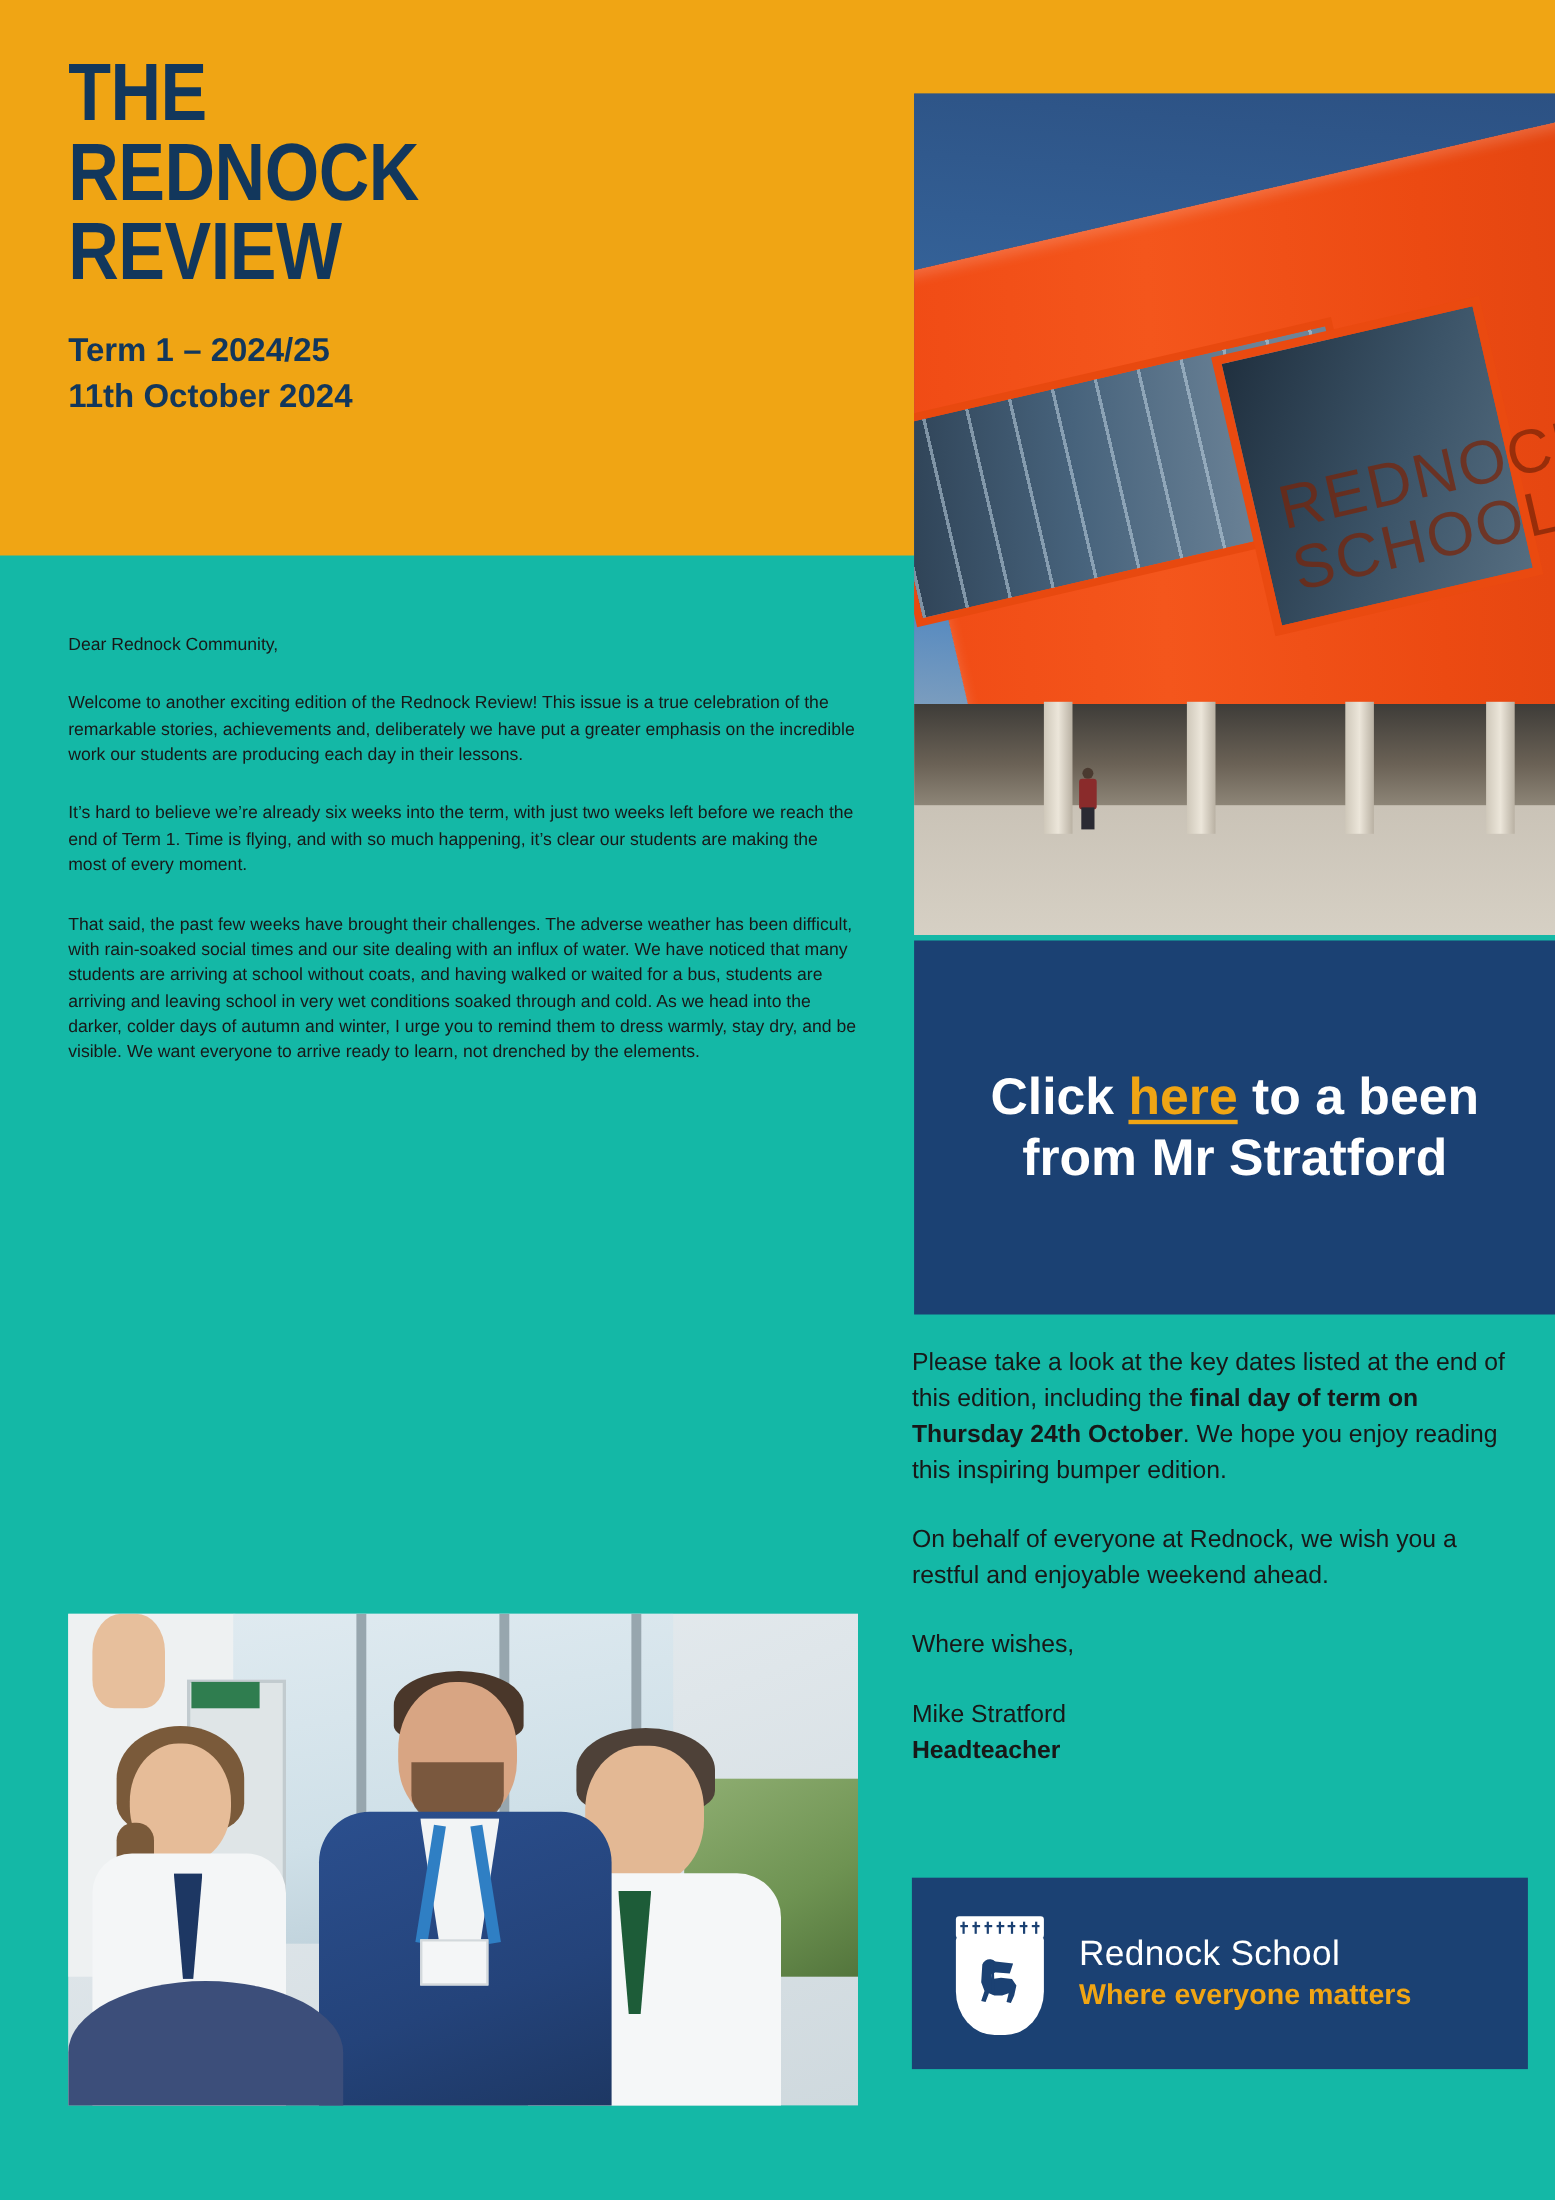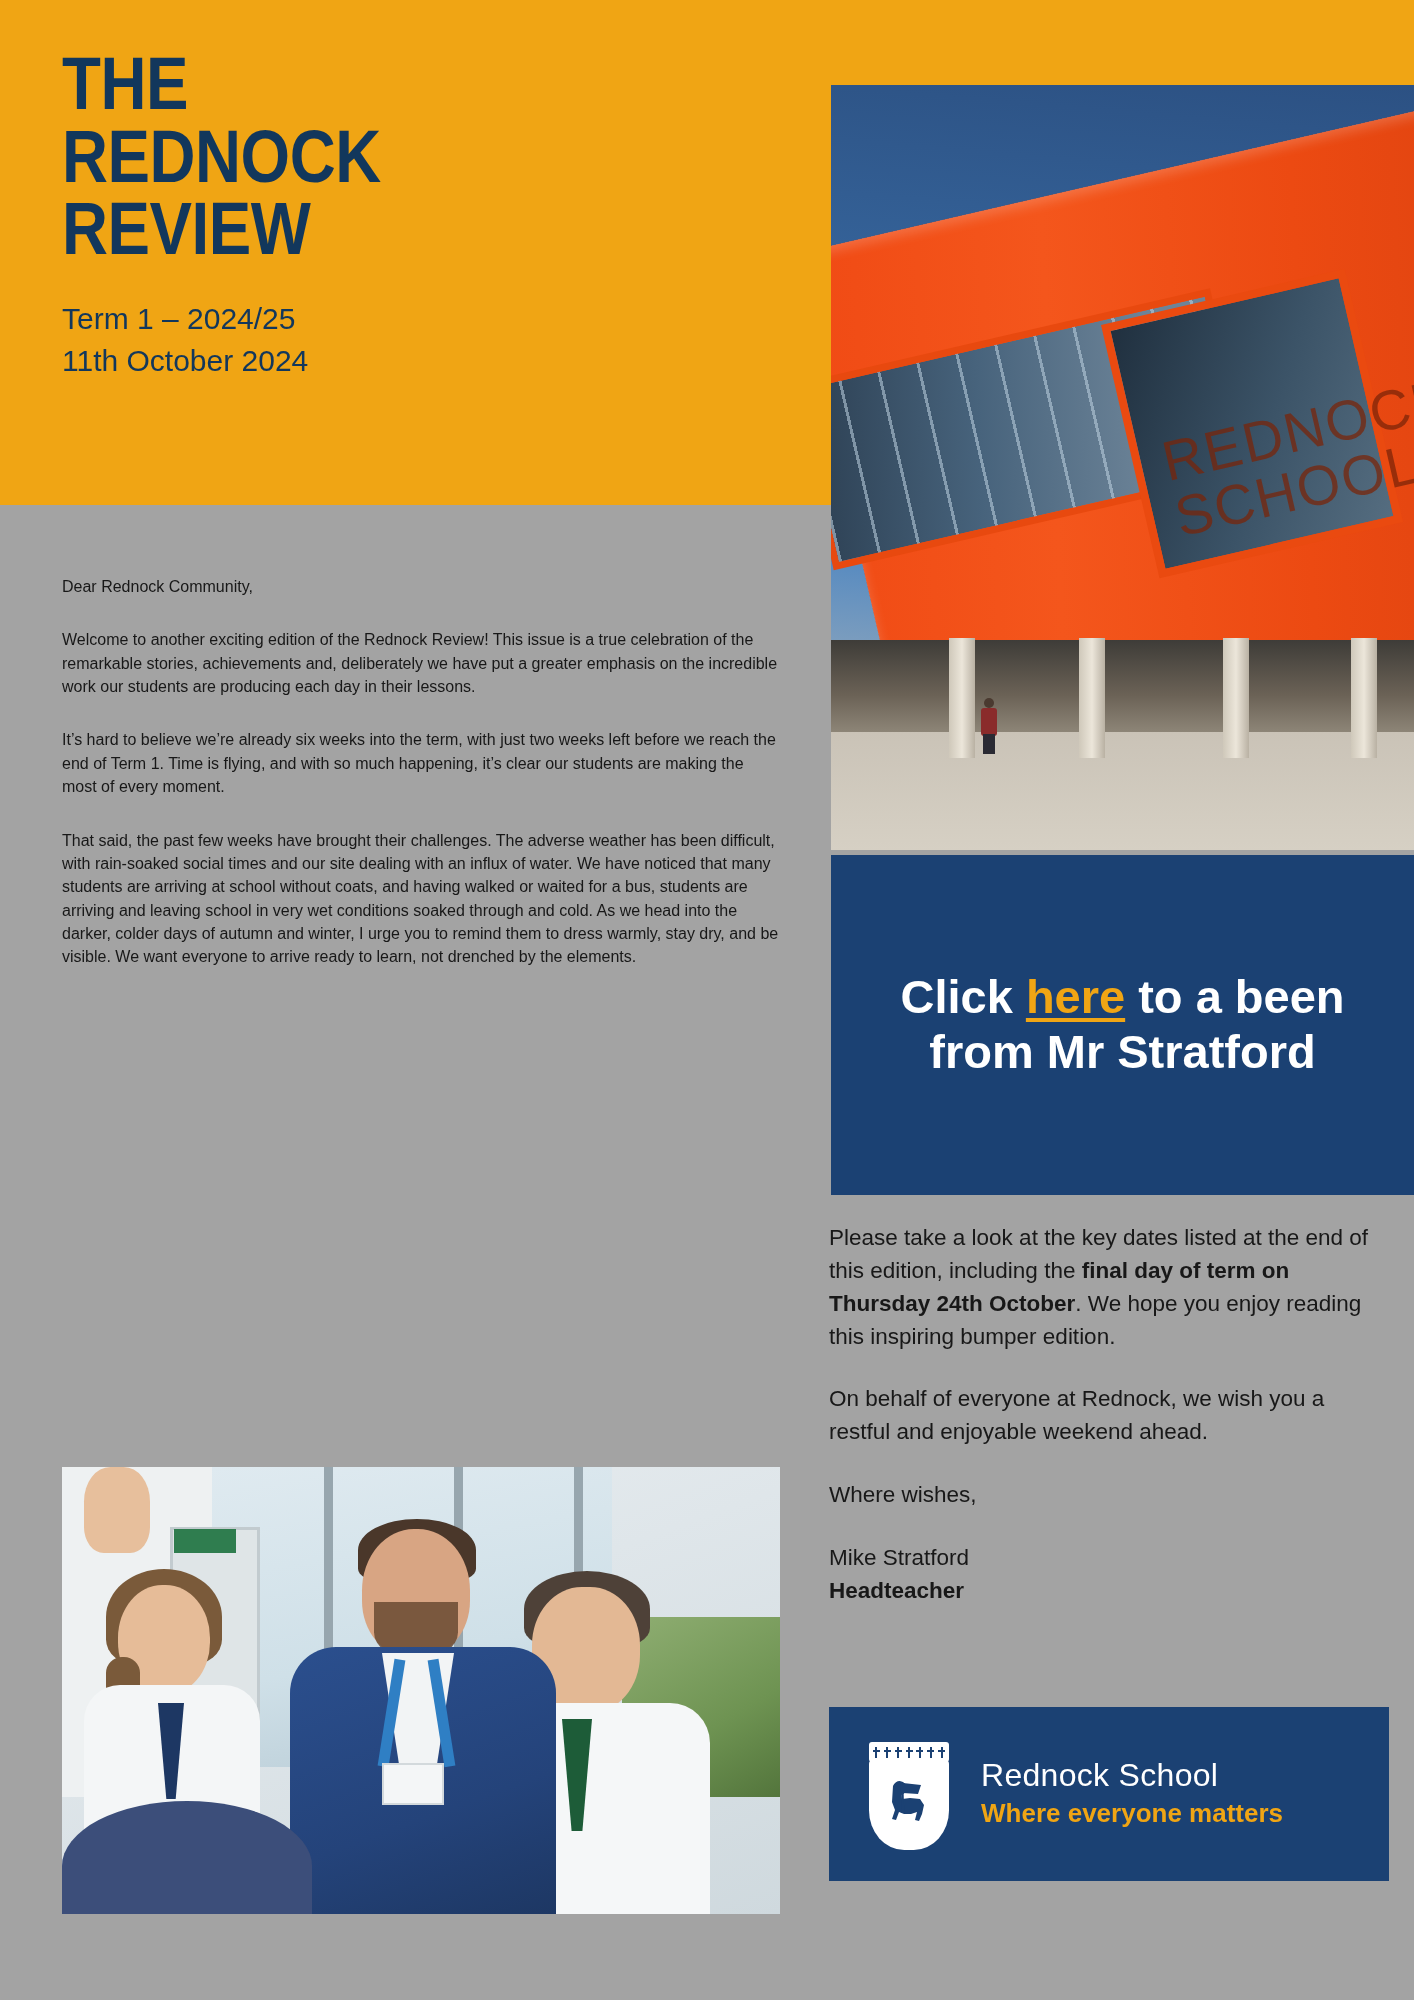--- a/index.html
+++ b/index.html
@@ -1,21 +1,21 @@
 <!DOCTYPE html>
 <html><head>
 <meta charset="utf-8">
 <style>
   * { box-sizing: border-box; margin: 0; padding: 0; }
   html, body {
     width: 1414px; height: 2000px;
     background: #ffffff;
     font-family: "Liberation Sans", sans-serif;
   }
-  .page { position: relative; width: 1414px; height: 2000px; background: #a3a3a3; overflow: hidden; }
+  .page { position: relative; width: 1414px; height: 2000px; background: #14b8a6; overflow: hidden; }
 
   
   .header-band {
     position: absolute; left: 0; top: 0; width: 1414px; height: 505px;
     background: #f0a514;
   }
   .masthead {
     position: absolute; left: 62px; top: 48px; width: 560px;
   }
   .masthead-title {
@@ -27,21 +27,21 @@
     color: #12375c;
     text-transform: uppercase;
     transform: scaleX(0.86);
     transform-origin: left top;
   }
   .masthead-sub {
     margin-top: 32px;
     font-size: 30px;
     line-height: 1.42;
     color: #12375c;
-    font-weight: 400;
+    font-weight: 700;
   }
 
   
   .hero-photo {
     position: absolute; left: 831px; top: 85px; width: 583px; height: 765px;
     overflow: hidden;
     background: linear-gradient(170deg, #2e5480 0%, #3f6ea4 38%, #4a7cb4 52%, #6f87a0 74%, #9aa7b0 100%);
   }
   .hero-sky {
     position: absolute; inset: 0;

